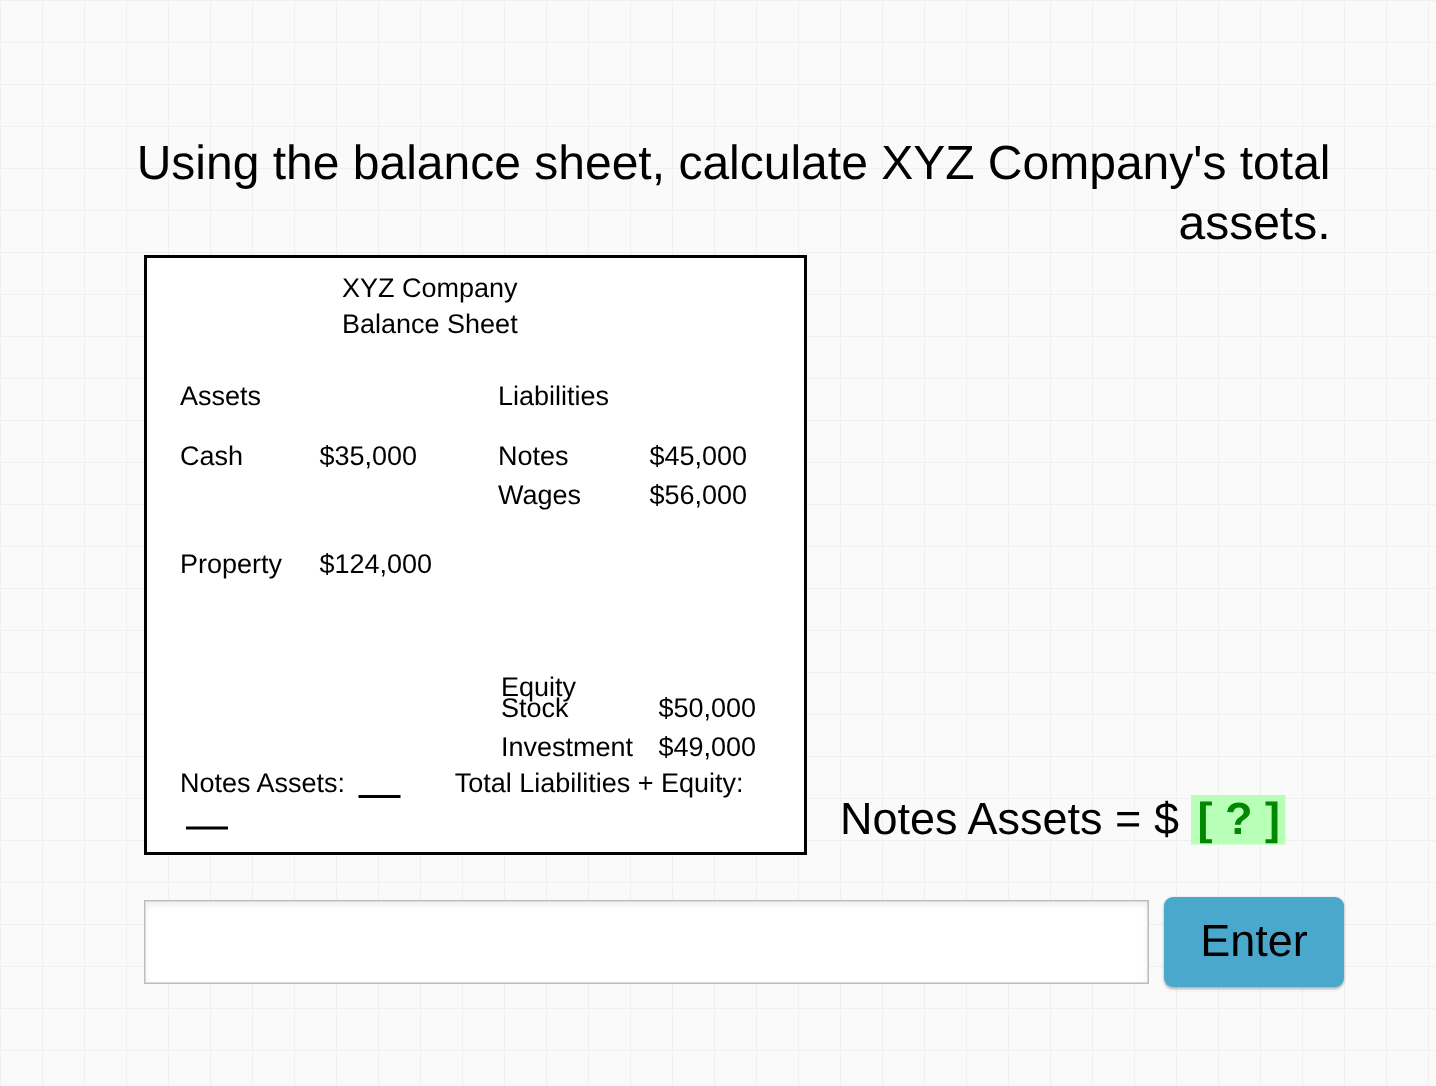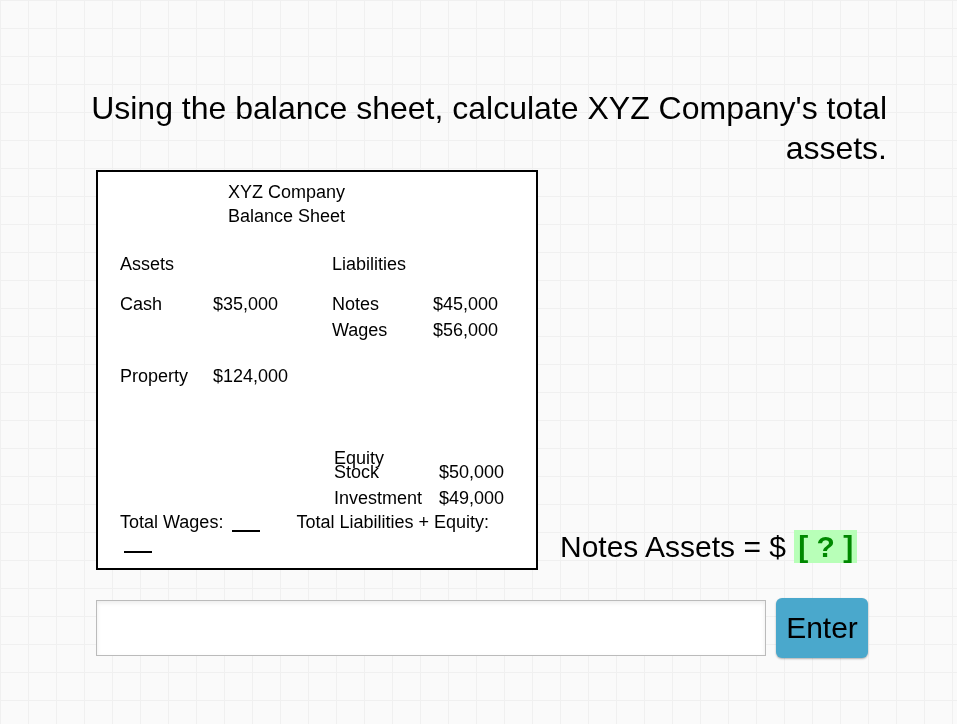--- a/index.html
+++ b/index.html
@@ -133,21 +133,21 @@
       border: 1px solid #bbb;
       background: #fff;
       font-size: 26px;
       padding: 0 12px;
       box-shadow: inset 0 2px 4px rgba(0,0,0,0.08);
     }
     .enter-button {
       position: absolute;
       top: 598px;
       left: 776px;
-      width: 92px;
+      width: 120px;
       height: 60px;
       background: #4aa8cc;
       border: none;
       border-radius: 6px;
       font-size: 30px;
       color: #000;
       box-shadow: 0 1px 2px rgba(0,0,0,0.3);
     }
   </style>
 </head>
@@ -185,21 +185,21 @@
   <div class="eq-row e1">
     <span class="label">Stock</span>
     <span class="value">$50,000</span>
   </div>
   <div class="eq-row e2">
     <span class="label">Investment</span>
     <span class="value">$49,000</span>
   </div>
 
   <div class="totals-row">
-    <span class="total-assets-label">Total Wages:</span>
+    <span class="total-assets-label">Notes Assets:</span>
     <span class="blank1"></span>
     <span class="total-le-label">Total Liabilities + Equity:</span>
     <span class="blank2"></span>
   </div>
 </div>
 
 <div class="answer-prompt">
   <span>Notes Assets = $</span>
   <span class="answer-slot">[ ? ]</span>
 </div>

